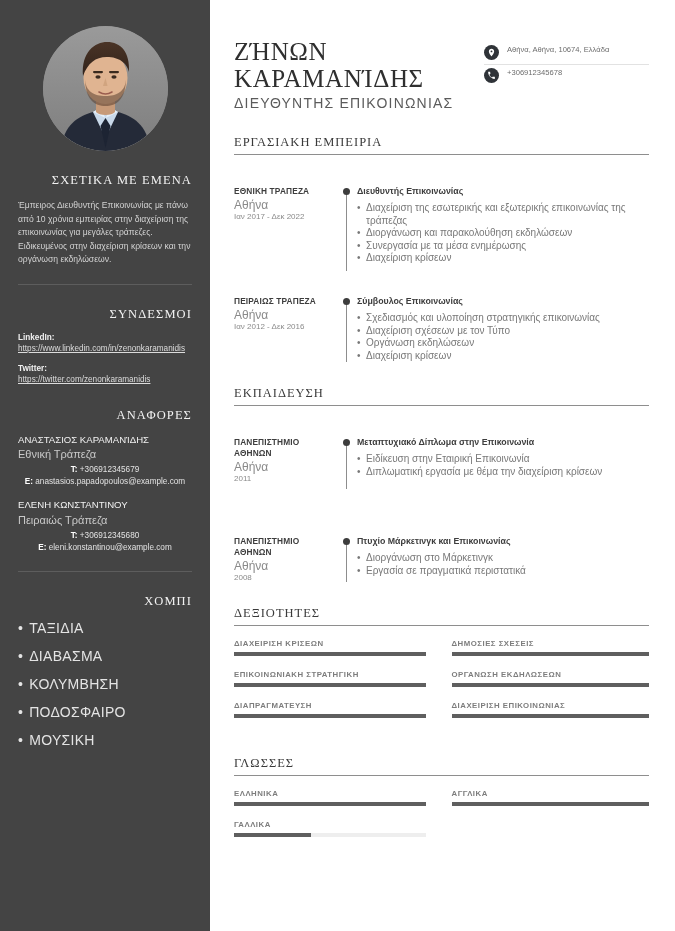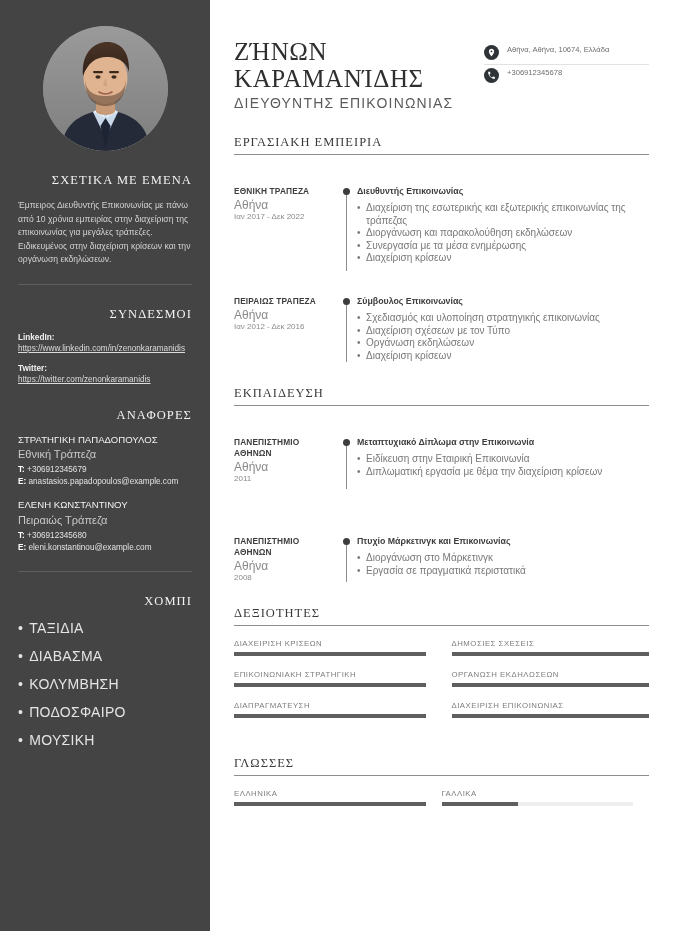--- a/index.html
+++ b/index.html
@@ -38,21 +38,21 @@
   .divider{height:1px;background:#5d5d5d;margin:17px 0 0 0;}
 
   .link-label{font-size:8.2px;font-weight:bold;color:#f0f0f0;margin:0 0 1px 0;}
   .link-url{
     font-size:8.2px;color:#dcdcdc;margin:0 0 10px 0;
     text-decoration:underline;word-break:break-all;line-height:11.5px;
   }
 
   .ref-name{font-size:9.6px;color:#f2f2f2;line-height:12.5px;margin:0;}
   .ref-org{font-size:11px;color:#c9c9c9;margin:2px 0 4px 0;}
-  .ref-line{font-size:8.2px;color:#e2e2e2;margin:0;line-height:12px;word-break:break-all;}
+  .ref-line{font-size:8.2px;color:#e2e2e2;margin:0;line-height:12px;word-break:break-all;text-align:center;}
   .ref-line b{color:#ffffff;}
   .ref-item{margin-bottom:11px;}
 
   .hobby{font-size:14px;color:#e4e4e4;margin:0 0 12px 0;letter-spacing:.3px;}
   .hobby:before{content:"\2022";margin-right:6px;}
 
   
   .main{flex:1;box-sizing:border-box;padding:38px 26px 0 24px;}
 
   .header-row{display:flex;align-items:flex-start;}
@@ -99,21 +99,21 @@
   .entry-right{flex:1;}
   .role{font-size:8.8px;font-weight:bold;color:#3d3d3d;margin:0 0 6px 0;}
   .bullets{margin:0;padding:0;list-style:none;}
   .bullets li{font-size:10px;color:#787878;line-height:12.6px;padding-left:9px;position:relative;}
   .bullets li:before{content:"\2022";position:absolute;left:0;top:0;}
 
   .entry-gap{height:20px;}
 
   
   .grid{display:flex;flex-wrap:wrap;}
-  .gitem{width:50%;box-sizing:border-box;margin-bottom:14px;}
+  .gitem{width:50%;box-sizing:border-box;margin-bottom:14px;font-weight:bold;}
   .gitem.left{padding-right:16px;}
   .gitem.right{padding-left:10px;}
   .glabel{font-size:7.8px;color:#7d7d7d;letter-spacing:.5px;margin:0 0 4px 0;}
   .track{height:4px;background:#eeeeee;width:100%;}
   .fill{height:4px;background:#5f5f5f;}
 </style>
 </head>
 <body>
 
 <div class="page">
@@ -181,21 +181,21 @@
       <p class="link-label">LinkedIn:</p>
       <p class="link-url">https://www.linkedin.com/in/zenonkaramanidis</p>
       <p class="link-label">Twitter:</p>
       <p class="link-url">https://twitter.com/zenonkaramanidis</p>
     </div>
 
     <div class="side-block">
       <h2 class="side-h">ΑΝΑΦΟΡΕΣ</h2>
 
       <div class="ref-item">
-        <p class="ref-name">ΣΤΡΑΤΗΓΙΚΗ ΠΑΠΑΔΟΠΟΥΛΟΣ</p>
+        <p class="ref-name">ΑΝΑΣΤΑΣΙΟΣ ΚΑΡΑΜΑΝΊΔΗΣ</p>
         <p class="ref-org">Εθνική Τράπεζα</p>
         <p class="ref-line"><b>T:</b> <span>+306912345679</span></p>
         <p class="ref-line"><b>E:</b> <span>anastasios.papadopoulos@example.com</span></p>
       </div>
 
       <div class="ref-item">
         <p class="ref-name">ΕΛΕΝΗ ΚΩΝΣΤΑΝΤΙΝΟΥ</p>
         <p class="ref-org">Πειραιώς Τράπεζα</p>
         <p class="ref-line"><b>T:</b> <span>+306912345680</span></p>
         <p class="ref-line"><b>E:</b> <span>eleni.konstantinou@example.com</span></p>
@@ -382,20 +382,26 @@
     <section class="sec">
       <h2 class="sec-title">ΓΛΩΣΣΕΣ</h2>
       <div class="sec-rule"></div>
       <div class="grid">
         <div class="gitem left">
           <p class="glabel">ΕΛΛΗΝΙΚΑ</p>
           <div class="track">
               <div class="fill" style="width: 100%;"></div>
             </div>
         </div>
+        <div class="gitem right">
+          <p class="glabel">ΑΓΓΛΙΚΑ</p>
+          <div class="track">
+              <div class="fill" style="width: 100%;"></div>
+            </div>
+        </div>
         <div class="gitem left">
           <p class="glabel">ΓΑΛΛΙΚΑ</p>
           <div class="track">
               <div class="fill" style="width: 40%;"></div>
             </div>
         </div>
       </div>
     </section>
 
   </main>

